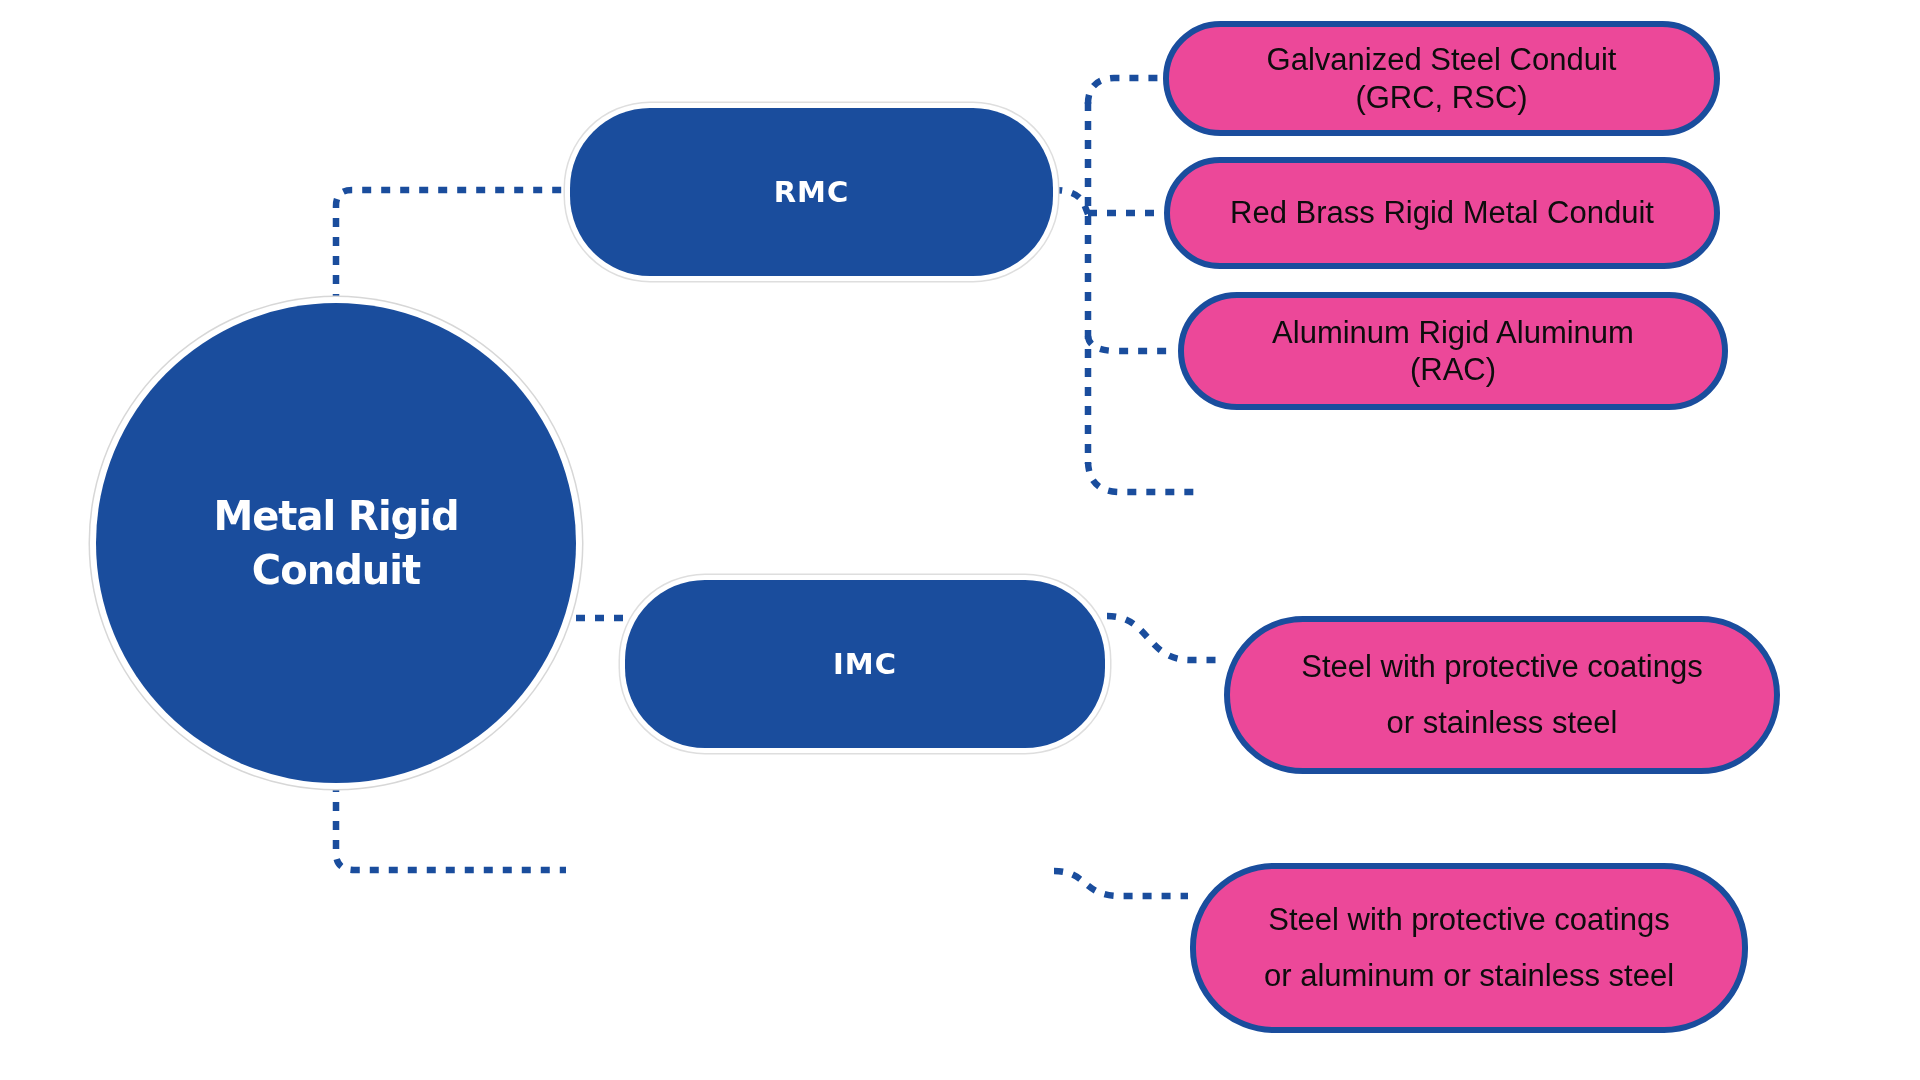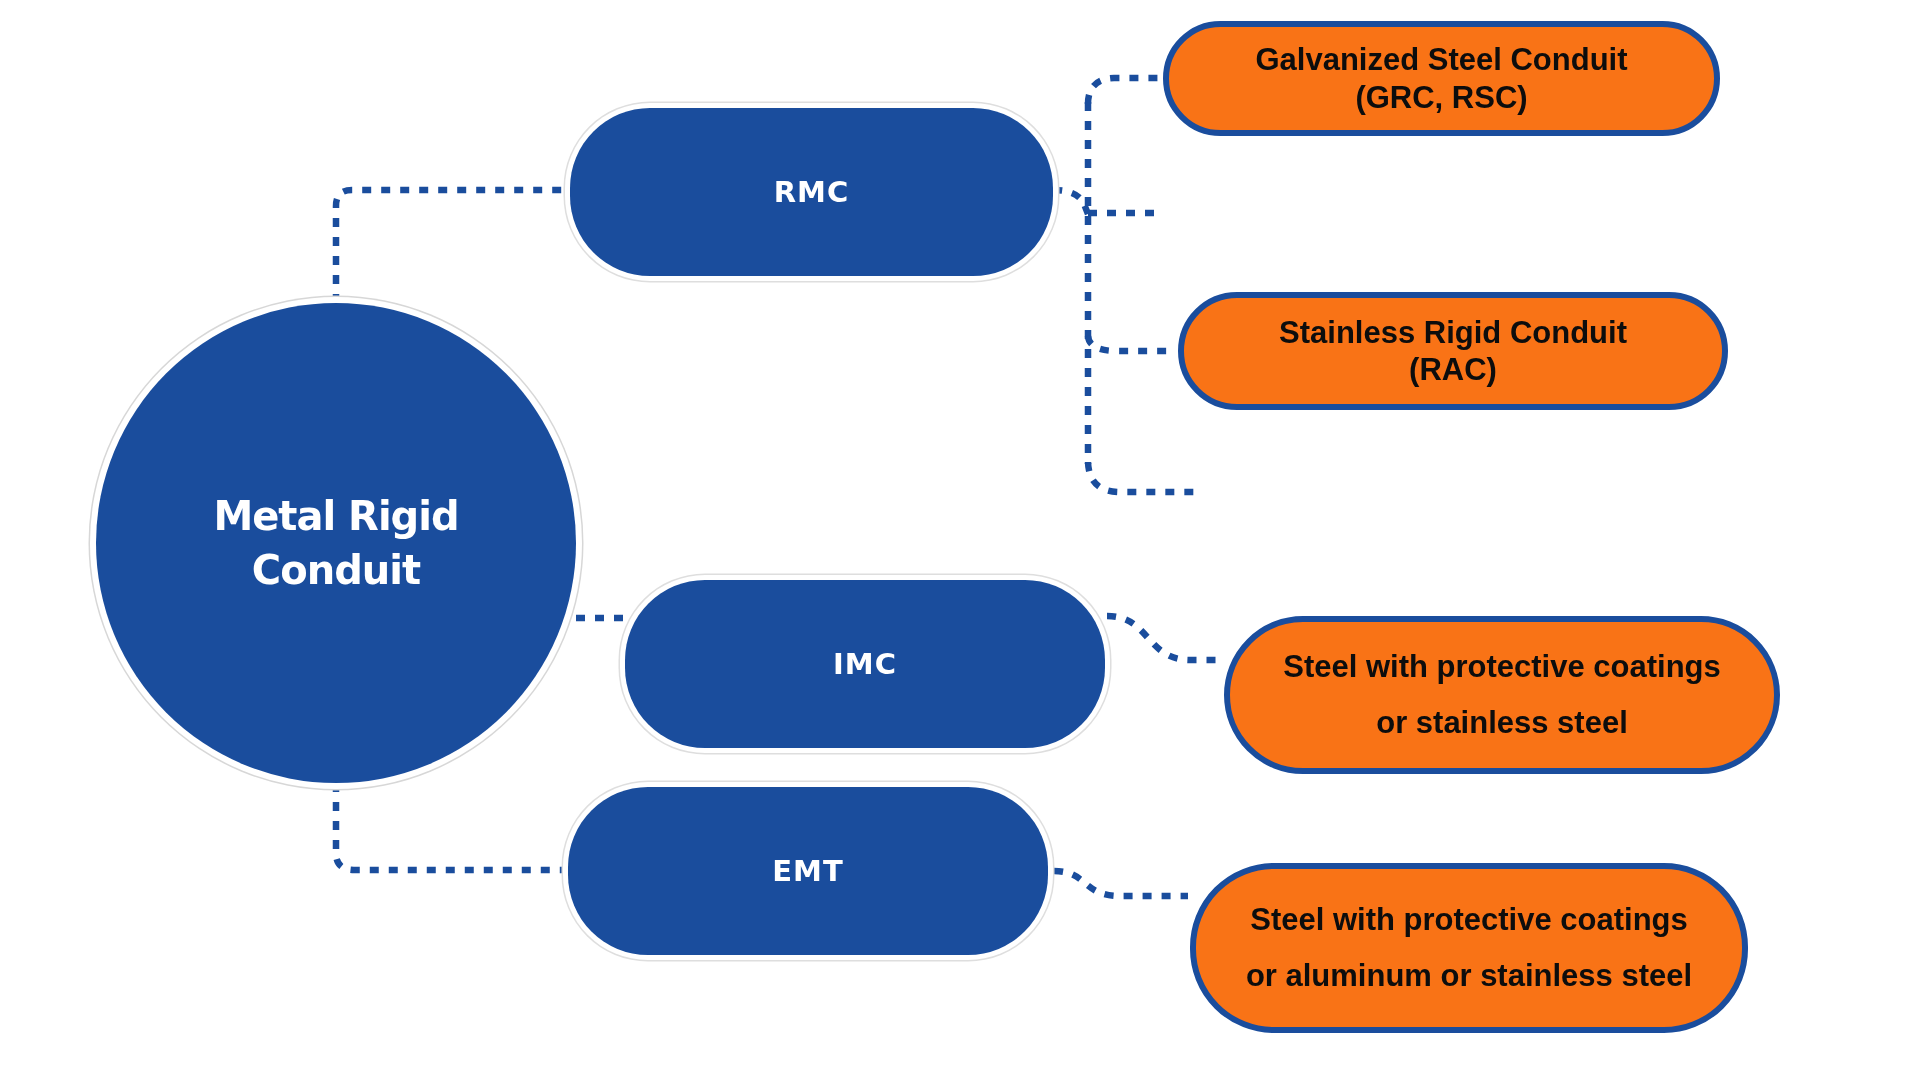--- a/index.html
+++ b/index.html
@@ -53,25 +53,25 @@
     font-family:"DejaVu Sans", sans-serif;
     font-weight:bold;
     font-size:29px;
     letter-spacing:1px;
     box-shadow:0 0 0 5px #ffffff,0 0 0 6.5px #dedede;
   }
   .pill-rmc{left:570px;top:108px;width:483px;height:168px;}
   .pill-imc{left:625px;top:560px;width:480px;height:168px;margin-top:20px;}
   .pill-emt{left:568px;top:787px;width:480px;height:168px;}
   .leaf{
-    background:#f97316;
+    background:#ec4899;
     border:6px solid var(--blue);
     border-radius:70px;
     color:var(--text-dark);
-    font-weight:bold;
+    font-weight:normal;
     font-size:31px;
     line-height:1.2;
     padding:0 20px;
   }
   .leaf.loose{line-height:1.8;margin-top:33px;}
   .leaf-1{left:1163px;top:21px;width:557px;height:115px;border-radius:58px;}
   .leaf-2{left:1164px;top:157px;width:556px;height:112px;border-radius:56px;}
   .leaf-3{left:1178px;top:292px;width:550px;height:118px;border-radius:59px;}
   .leaf-4{left:1200px;top:434px;width:557px;height:124px;border-radius:62px;}
   .leaf-5{left:1224px;top:583px;width:556px;height:158px;border-radius:79px;}
@@ -100,30 +100,30 @@
     <span>Metal Rigid
 Conduit</span>
   </div>
 
   <div class="node pill pill-rmc">
     <span>RMC</span>
   </div>
   <div class="node pill pill-imc">
     <span>IMC</span>
   </div>
-  <div class="node pill pill-emt">
-    <span>EMT</span>
-  </div>
 
   <div class="node leaf leaf-1">
     <span>Galvanized Steel Conduit
 (GRC, RSC)</span>
   </div>
+  <div class="node leaf leaf-2">
+    <span>Red Brass Rigid Metal Conduit</span>
+  </div>
   <div class="node leaf leaf-3">
-    <span>Stainless Rigid Conduit
+    <span>Aluminum Rigid Aluminum
 (RAC)</span>
   </div>
   <div class="node leaf leaf-5 loose">
     <span>Steel with protective coatings
 or stainless steel</span>
   </div>
   <div class="node leaf leaf-6 loose">
     <span>Steel with protective coatings
 or aluminum or stainless steel</span>
   </div>

